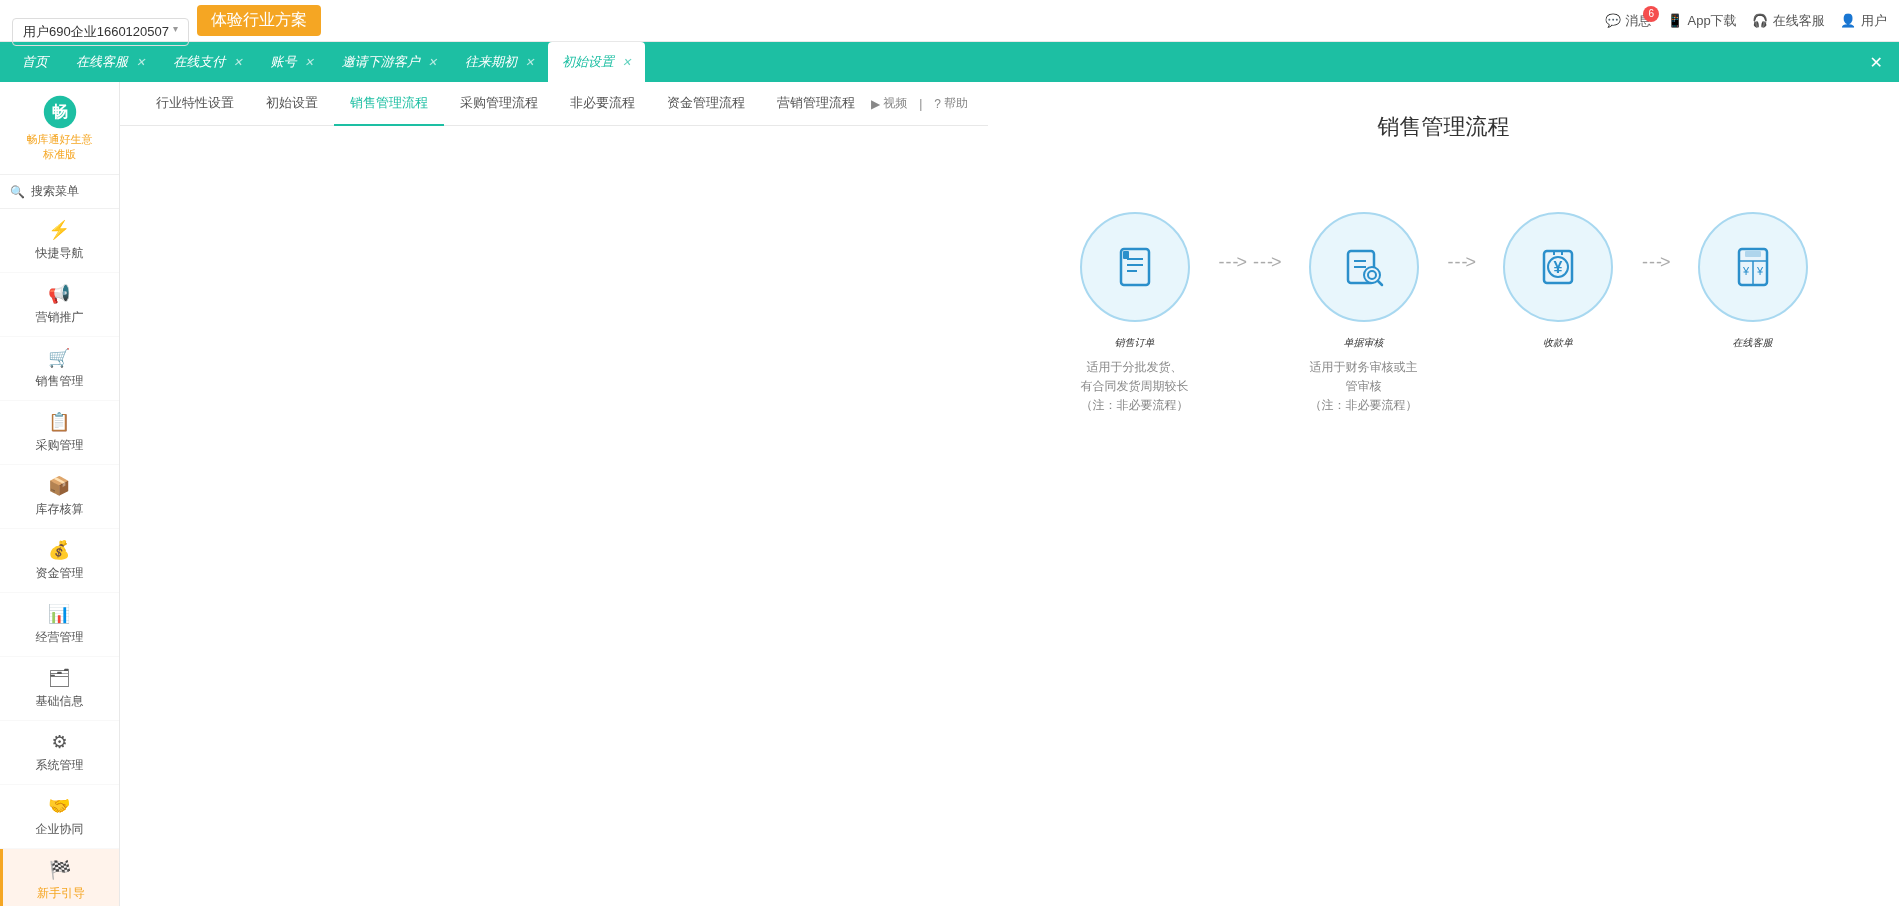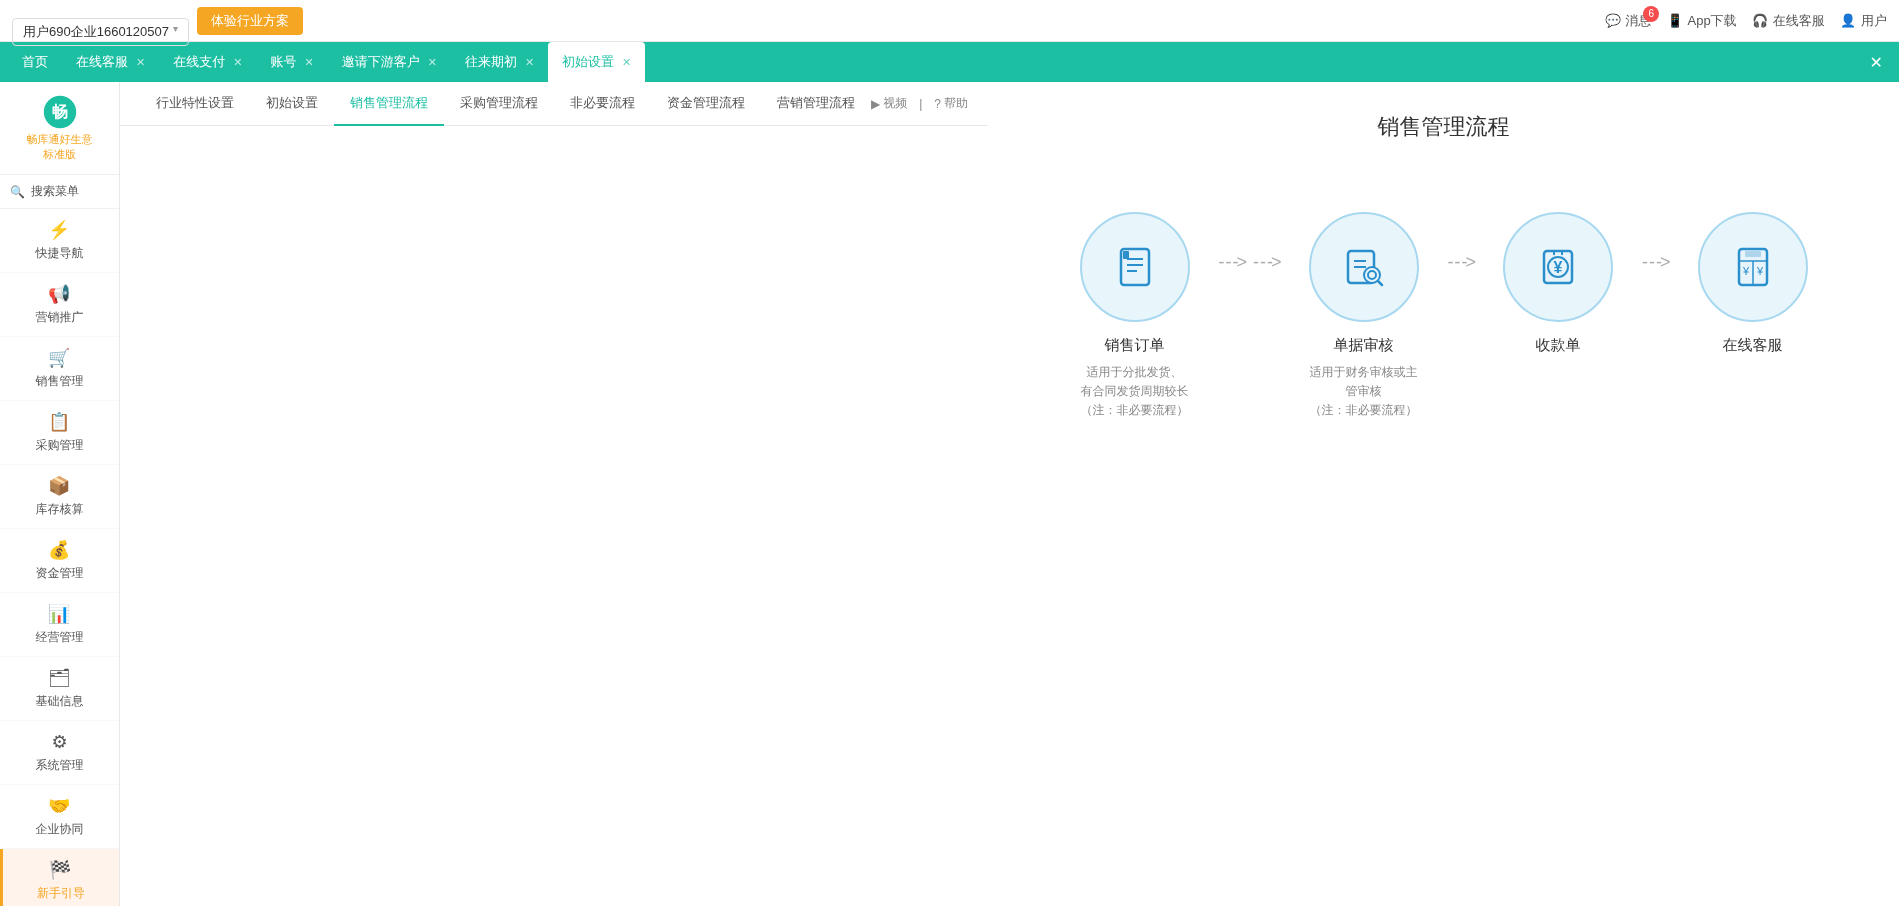--- a/index.html
+++ b/index.html
@@ -33,21 +33,21 @@
       margin-top: 23px;
     }
     .user-selector .chevron { color: #999; font-size: 10px; }
     .trial-btn {
       background: #f5a623;
       color: #fff;
       border: none;
       border-radius: 4px;
       padding: 5px 14px;
       cursor: pointer;
-      font-size: 13px;
+      font-size: 16px;
     }
     .top-header-right {
       display: flex;
       align-items: center;
       gap: 16px;
       font-size: 13px;
       color: #555;
     }
     .top-header-right .item {
       display: flex;
@@ -81,20 +81,21 @@
     .nav-bar .nav-item {
       display: flex;
       align-items: center;
       height: 40px;
       padding: 0 14px;
       color: #fff;
       cursor: pointer;
       font-size: 13px;
       gap: 4px;
       position: relative;
+      font-style: italic;
     }
     .nav-bar .nav-item.active {
       background: #fff;
       color: #1dbfa3;
       border-radius: 4px 4px 0 0;
     }
     .nav-bar .nav-item .close-x {
       font-size: 11px;
       margin-left: 4px;
       opacity: 0.7;
@@ -242,24 +243,25 @@
       border: 2px solid #a8d8f0;
       background: #e8f6fc;
       display: flex;
       align-items: center;
       justify-content: center;
       margin-bottom: 14px;
       cursor: pointer;
     }
     .flow-circle svg { width: 48px; height: 48px; }
     .flow-step-title {
-      font-size: 15px;
+      font-size: 10px;
       color: #333;
       text-align: left;
       margin-bottom: 8px;
+      font-style: italic;
     }
     .flow-step-desc {
       font-size: 12px;
       color: #888;
       text-align: center;
       line-height: 1.6;
     }
     .flow-arrow {
       display: flex;
       align-items: center;

